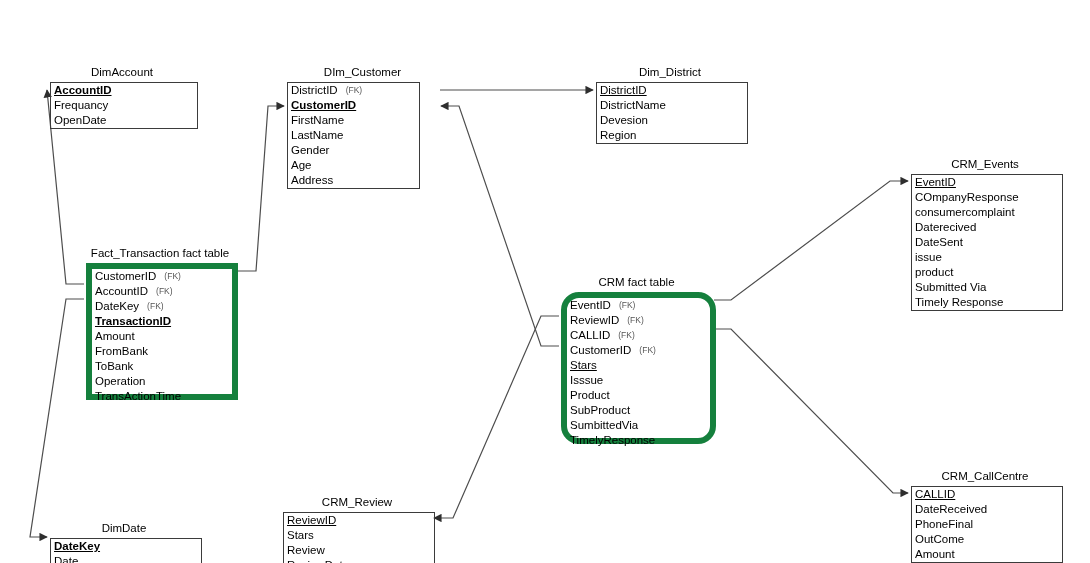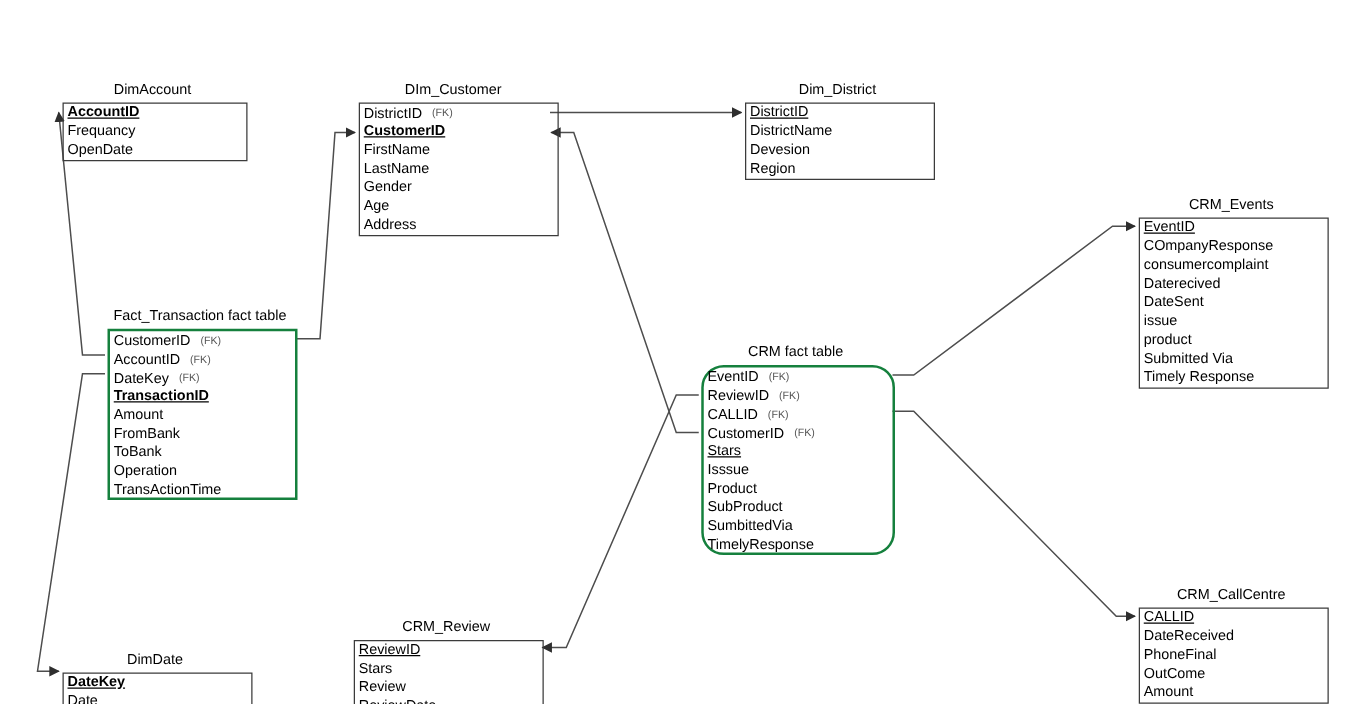--- a/index.html
+++ b/index.html
@@ -22,21 +22,21 @@
     white-space:nowrap;
     line-height:13px;
   }
   .entity .box{
     position:absolute;
     left:2px;top:16px;
     box-sizing:border-box;
     border:1px solid #3b3b3b;
     background:transparent;
   }
-  .entity.fact .box{border:2px solid #15803d;}
+  .entity.fact .box{border:6px solid #15803d;}
   .entity .row{
     position:relative;
     height:15px;
     line-height:15px;
     font-size:11.5px;
     color:#000;
     padding-left:3px;
     white-space:nowrap;
   }
   .entity .row .fk{
@@ -81,21 +81,21 @@
       <div class="entity" style="left: 48px; top: 22px; width: 148px;">
         <div class="caption">DimAccount</div>
         <div class="box" style="width: 148px; height: 47px;">
           <div class="row pk"><span class="nm">AccountID</span></div>
           <div class="row"><span class="nm">Frequancy</span></div>
           <div class="row"><span class="nm">OpenDate</span></div>
         </div>
       </div>
       <div class="entity" style="left: 285px; top: 22px; width: 155px;">
         <div class="caption">DIm_Customer</div>
-        <div class="box" style="width: 160px; height: 107px;">
+        <div class="box" style="width: 133px; height: 107px;">
           <div class="row"><span class="nm">DistrictID</span><span class="fk">(FK)</span></div>
           <div class="row pk"><span class="nm">CustomerID</span></div>
           <div class="row"><span class="nm">FirstName</span></div>
           <div class="row"><span class="nm">LastName</span></div>
           <div class="row"><span class="nm">Gender</span></div>
           <div class="row"><span class="nm">Age</span></div>
           <div class="row"><span class="nm">Address</span></div>
         </div>
       </div>
       <div class="entity" style="left: 594px; top: 22px; width: 152px;">

